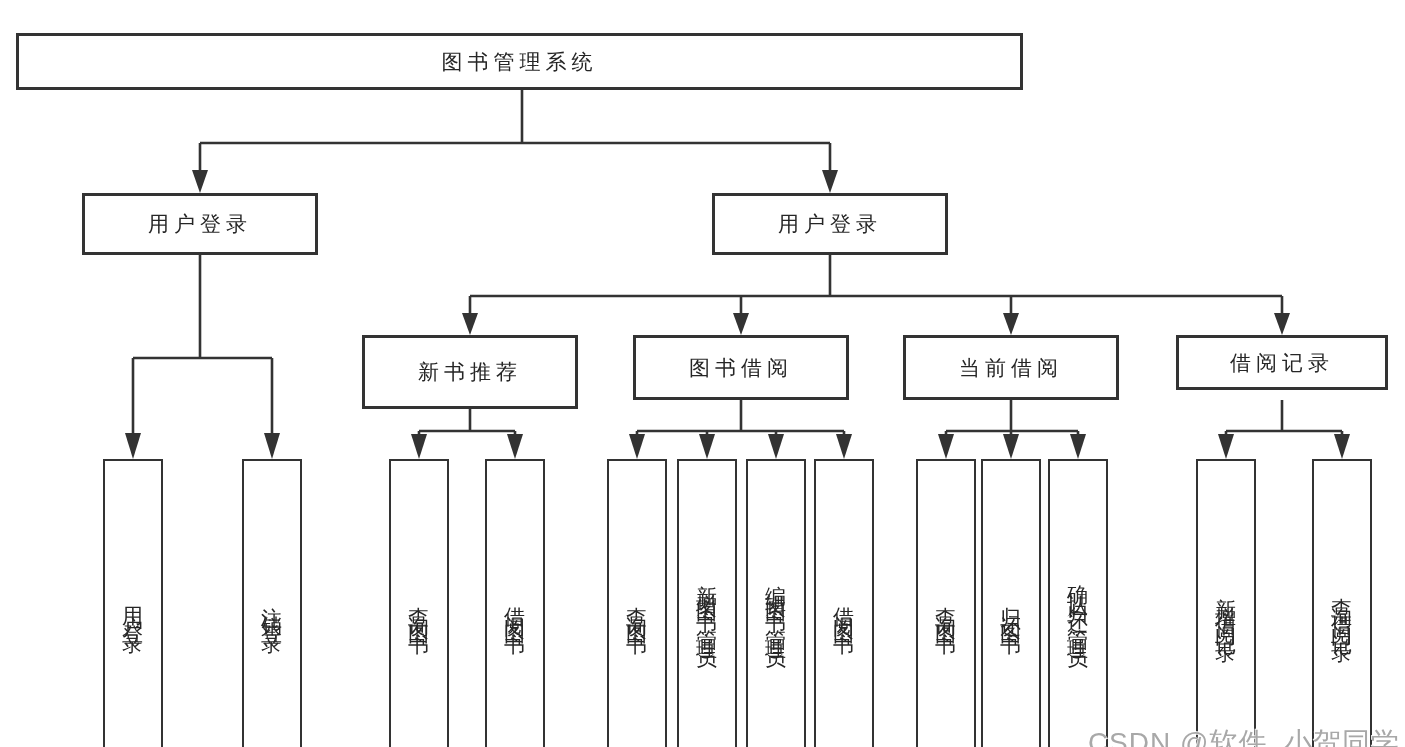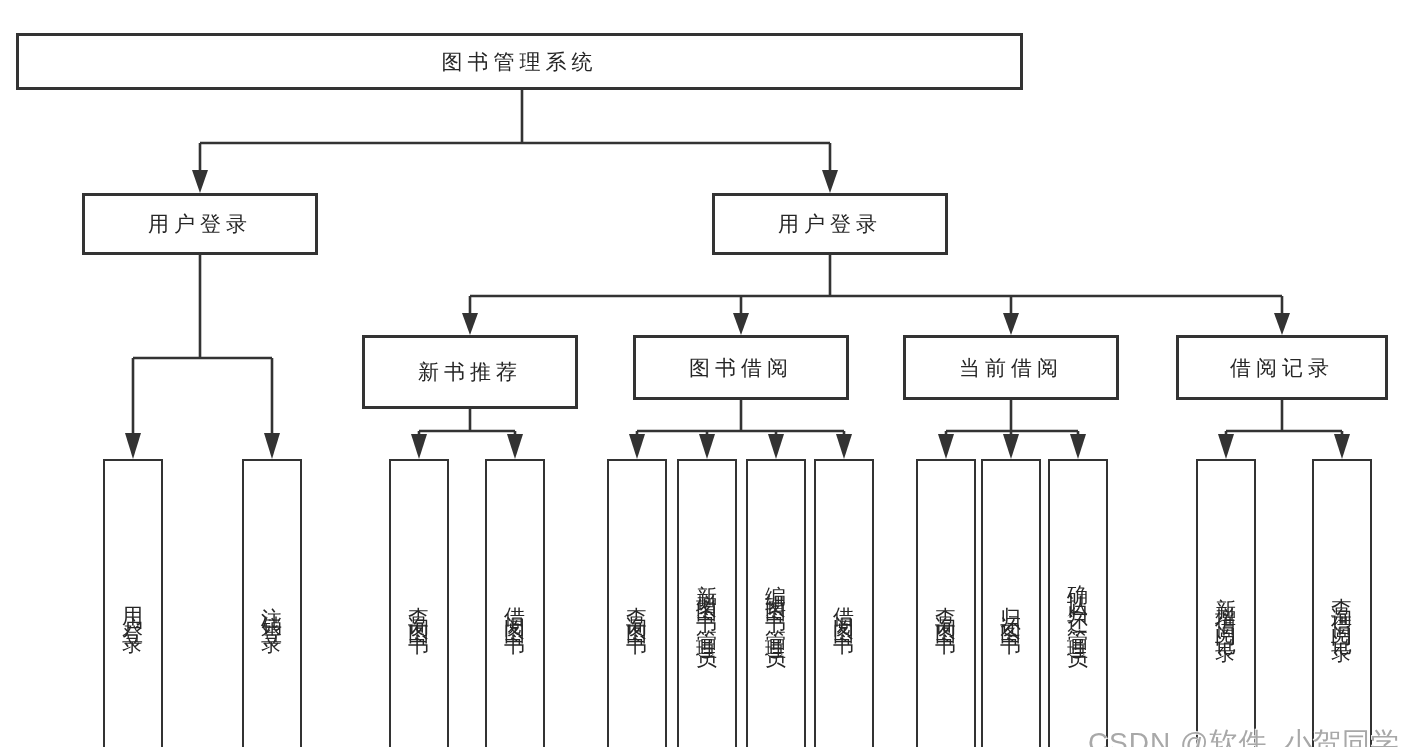--- a/index.html
+++ b/index.html
@@ -123,21 +123,21 @@
   </svg>
 
   <div class="node h" style="left:16px; top:11px; width:1007px; height:57px;">图书管理系统</div>
 
   <div class="node h" style="left:82px; top:171px; width:236px; height:62px;">用户登录</div>
   <div class="node h" style="left:712px; top:171px; width:236px; height:62px;">用户登录</div>
 
   <div class="node h" style="left:362px; top:313px; width:216px; height:74px;">新书推荐</div>
   <div class="node h" style="left:633px; top:313px; width:216px; height:65px;">图书借阅</div>
   <div class="node h" style="left:903px; top:313px; width:216px; height:65px;text-align:center;">当前借阅</div>
-  <div class="node h" style="left:1176px; top:313px; width:212px; height:65px;">借阅记录</div>
+  <div class="node h" style="left:1176px; top:313px; width:212px; height:55px;">借阅记录</div>
 
   <div class="node leaf" style="left:103px; top:437px; width:60px; height:298px;">用户登录</div>
   <div class="node leaf" style="left:242px; top:437px; width:60px; height:298px;">注销登录</div>
 
   <div class="node leaf" style="left:389px; top:437px; width:60px; height:298px;">查询图书</div>
   <div class="node leaf" style="left:485px; top:437px; width:60px; height:298px;">借阅图书</div>
 
   <div class="node leaf" style="left:607px; top:437px; width:60px; height:298px;">查询图书</div>
   <div class="node leaf" style="left:677px; top:437px; width:60px; height:298px;">新增图书（管理员）</div>
   <div class="node leaf" style="left:746px; top:437px; width:60px; height:298px;">编辑图书（管理员）</div>

